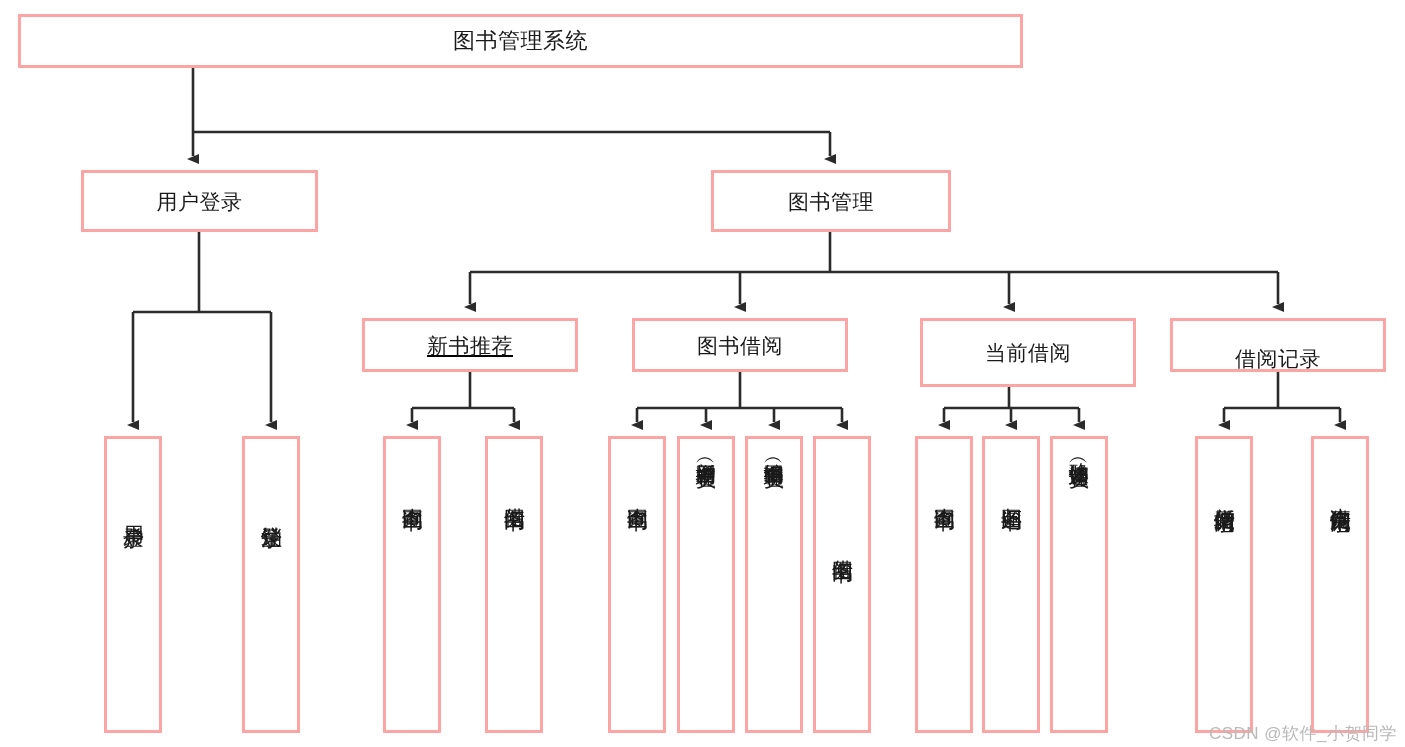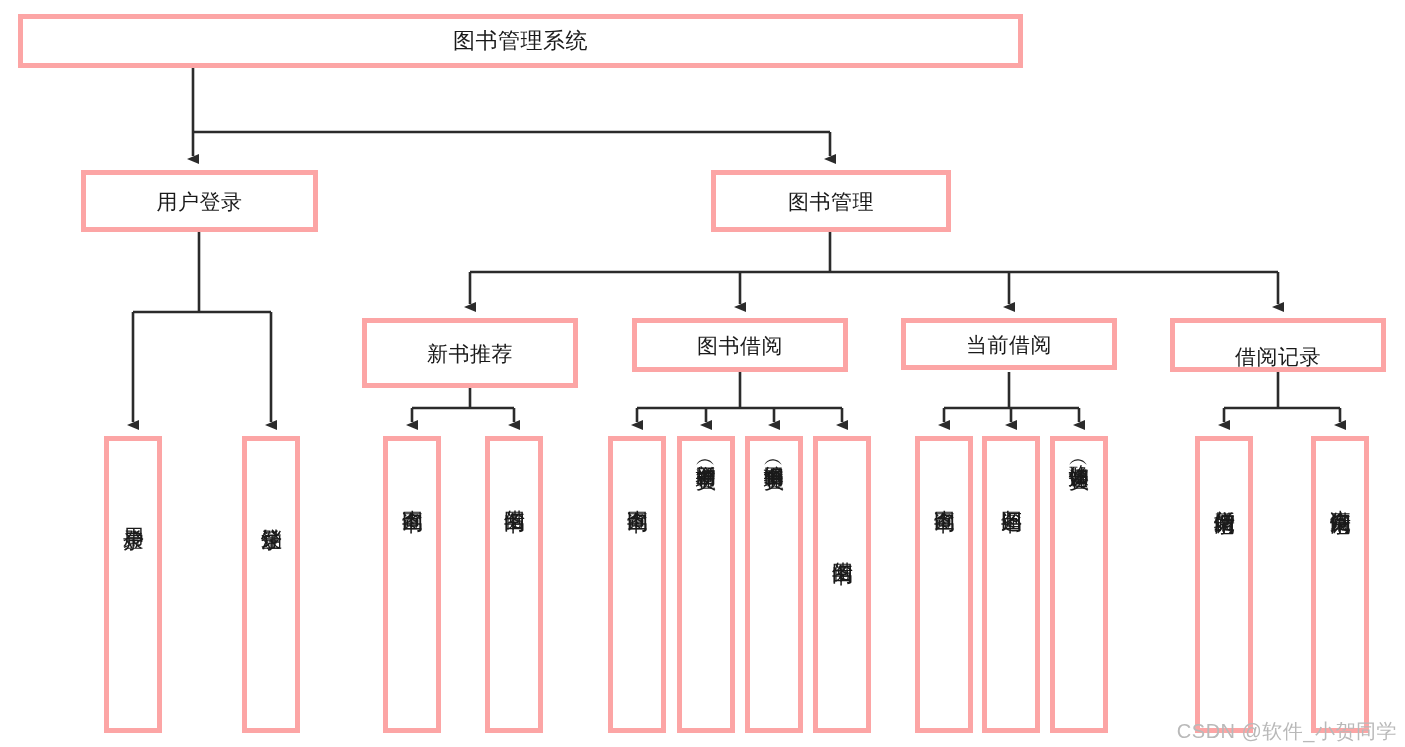--- a/index.html
+++ b/index.html
@@ -24,21 +24,21 @@
     left: 0;
     top: 0;
     width: 1405px;
     height: 747px;
     pointer-events: none;
   }
   .node {
     position: absolute;
     box-sizing: border-box;
     background: #ffffff;
-    border: 5px solid #fca5a5;
+    border: 3px solid #fca5a5;
     display: flex;
     align-items: center;
     justify-content: center;
     overflow: hidden;
   }
   .node .label {
     color: #1a1a1a;
     letter-spacing: 0.5px;
     white-space: nowrap;
   }
@@ -72,21 +72,21 @@
   .node.vert.mid2 .label {
     margin-top: 44px;
   }
   .node.vert.mid3 .label {
     margin-top: 96px;
   }
   #watermark {
     position: absolute;
     right: 8px;
     bottom: 2px;
-    font-size: 20px;
+    font-size: 17px;
     color: #b9b9b9;
     letter-spacing: 0.5px;
     white-space: nowrap;
   }
 </style>
 </head>
 <body>
 
 <div id="diagram-root">
 
@@ -147,27 +147,27 @@
     <span class="label">图书管理系统</span>
   </div>
 
   <div class="node horiz" style="left:81px; top:170px; width:237px; height:62px;">
     <span class="label">用户登录</span>
   </div>
   <div class="node horiz" style="left:711px; top:170px; width:240px; height:62px;">
     <span class="label">图书管理</span>
   </div>
 
-  <div class="node horiz" style="left:362px; top:318px; width:216px; height:70px;">
+  <div class="node horiz" style="left:362px; top:318px; width:216px; height:54px;text-decoration:underline;">
     <span class="label">新书推荐</span>
   </div>
   <div class="node horiz" style="left:632px; top:318px; width:216px; height:54px;">
     <span class="label">图书借阅</span>
   </div>
-  <div class="node horiz" style="left:901px; top:318px; width:216px; height:52px;">
+  <div class="node horiz" style="left:920px; top:318px; width:216px; height:69px;">
     <span class="label">当前借阅</span>
   </div>
   <div class="node horiz" style="left:1170px; top:318px; width:216px; height:54px;align-items:flex-end;">
     <span class="label">借阅记录</span>
   </div>
 
   <div class="node vert mid" style="left:104px; top:436px; width:58px; height:297px;">
     <span class="label">用户登录</span>
   </div>
   <div class="node vert mid" style="left:242px; top:436px; width:58px; height:297px;">

